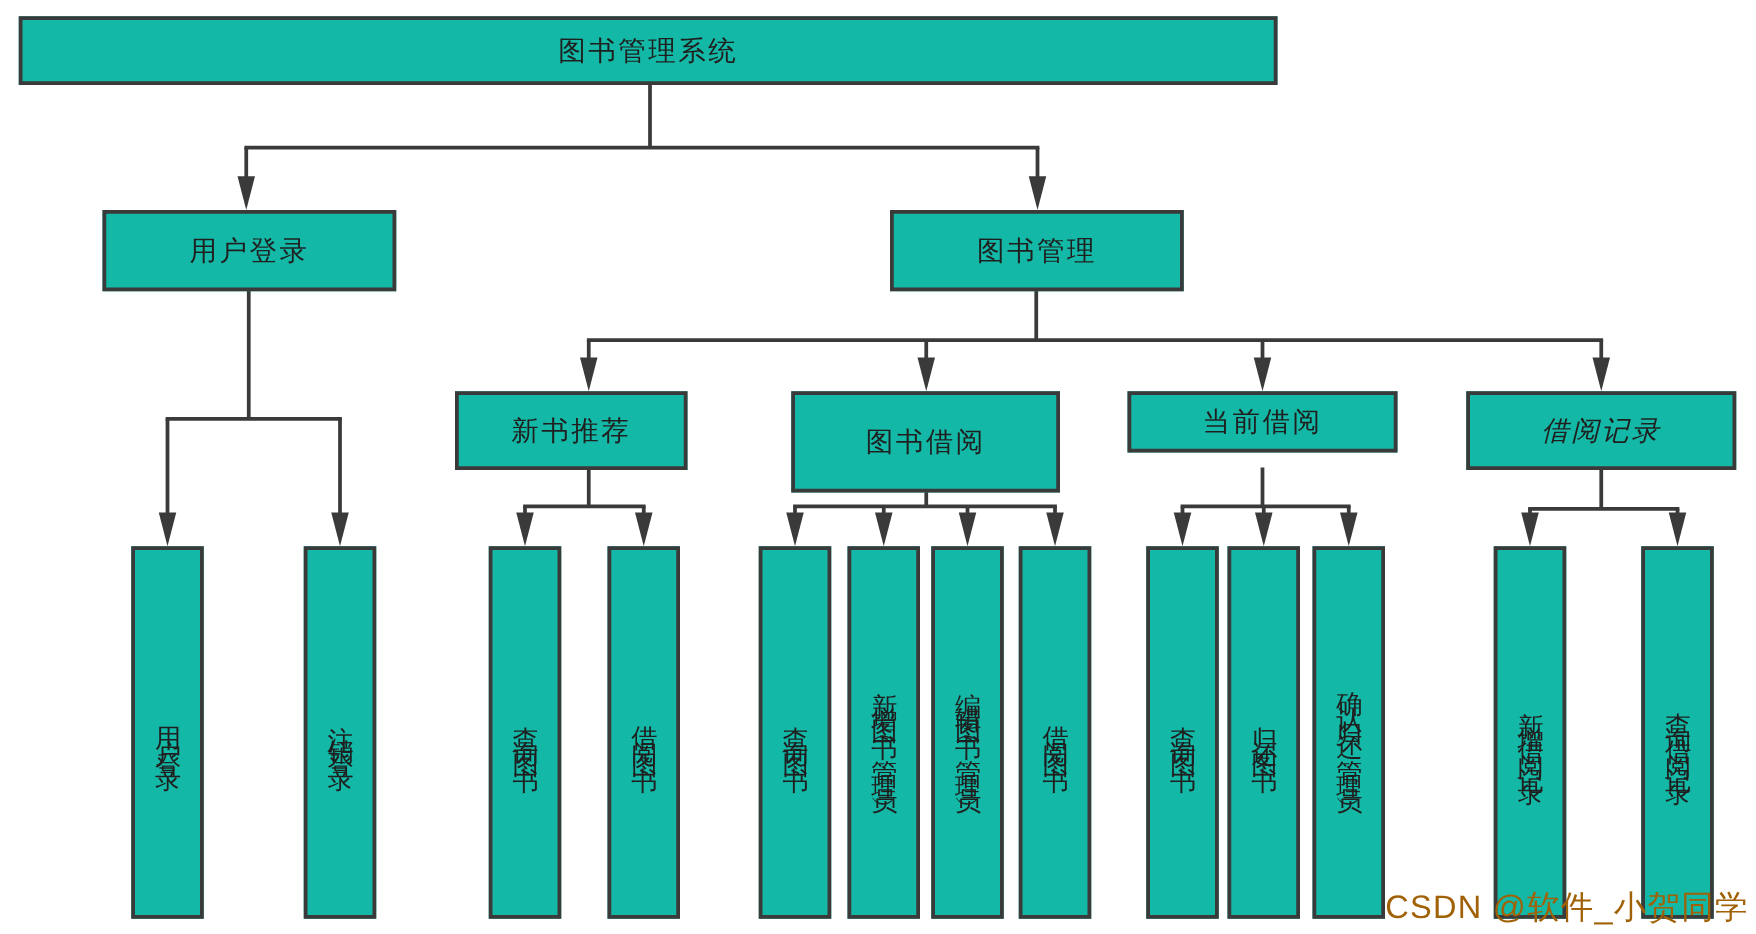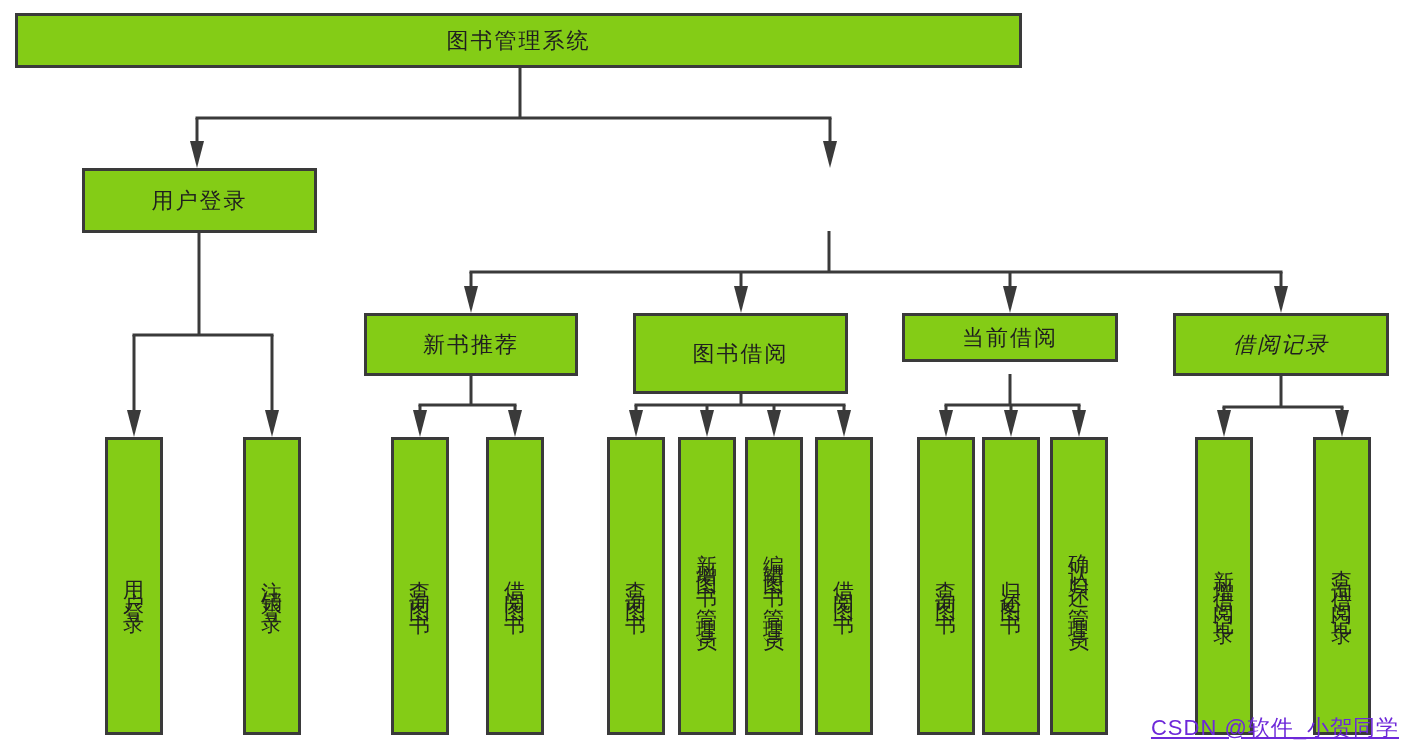--- a/index.html
+++ b/index.html
@@ -12,21 +12,21 @@
     overflow: hidden;
   }
   svg.connectors {
     position: absolute;
     left: 0; top: 0;
     width: 1405px; height: 747px;
   }
   .node {
     position: absolute;
     box-sizing: border-box;
-    background: #84cc16;
+    background: #14b8a6;
     border: 3px solid #3a3a3a;
     display: flex;
     align-items: center;
     justify-content: center;
     color: #1f1f1f;
   }
   .node .h-label {
     font-size: 22px;
     letter-spacing: 2px;
     white-space: nowrap;
@@ -36,25 +36,24 @@
     text-orientation: mixed;
     font-size: 21px;
     letter-spacing: 11px;
     white-space: nowrap;
     line-height: 1;
   }
   .watermark {
     position: absolute;
     right: 6px;
     bottom: 4px;
-    font-size: 22px;
-    color: #6d28d9;
+    font-size: 26px;
+    color: #a16207;
     letter-spacing: 1px;
     white-space: nowrap;
-    text-decoration: underline;
   }
 </style>
 </head>
 <body>
 
 <div id="canvas">
 
   <svg class="connectors" viewBox="0 0 1405 747" xmlns="http://www.w3.org/2000/svg">
     <g stroke="#3a3a3a" stroke-width="3" fill="none">
 
@@ -121,22 +120,25 @@
     </g>
   </svg>
 
   <div class="node" style="left:15px; top:13px; width:1007px; height:55px;">
     <span class="h-label">图书管理系统</span>
   </div>
 
   <div class="node" style="left:82px; top:168px; width:235px; height:65px;">
     <span class="h-label">用户登录</span>
   </div>
+  <div class="node" style="left:712px; top:168px; width:235px; height:65px;">
+    <span class="h-label">图书管理</span>
+  </div>
 
-  <div class="node" style="left:364px; top:313px; width:214px; height:63px;">
+  <div class="node" style="left:364px; top:313px; width:186px; height:63px;">
     <span class="h-label">新书推荐</span>
   </div>
   <div class="node" style="left:633px; top:313px; width:215px; height:81px;">
     <span class="h-label">图书借阅</span>
   </div>
   <div class="node" style="left:902px; top:313px; width:216px; height:49px;">
     <span class="h-label">当前借阅</span>
   </div>
   <div class="node" style="left:1173px; top:313px; width:216px; height:63px;font-style:italic;">
     <span class="h-label">借阅记录</span>

